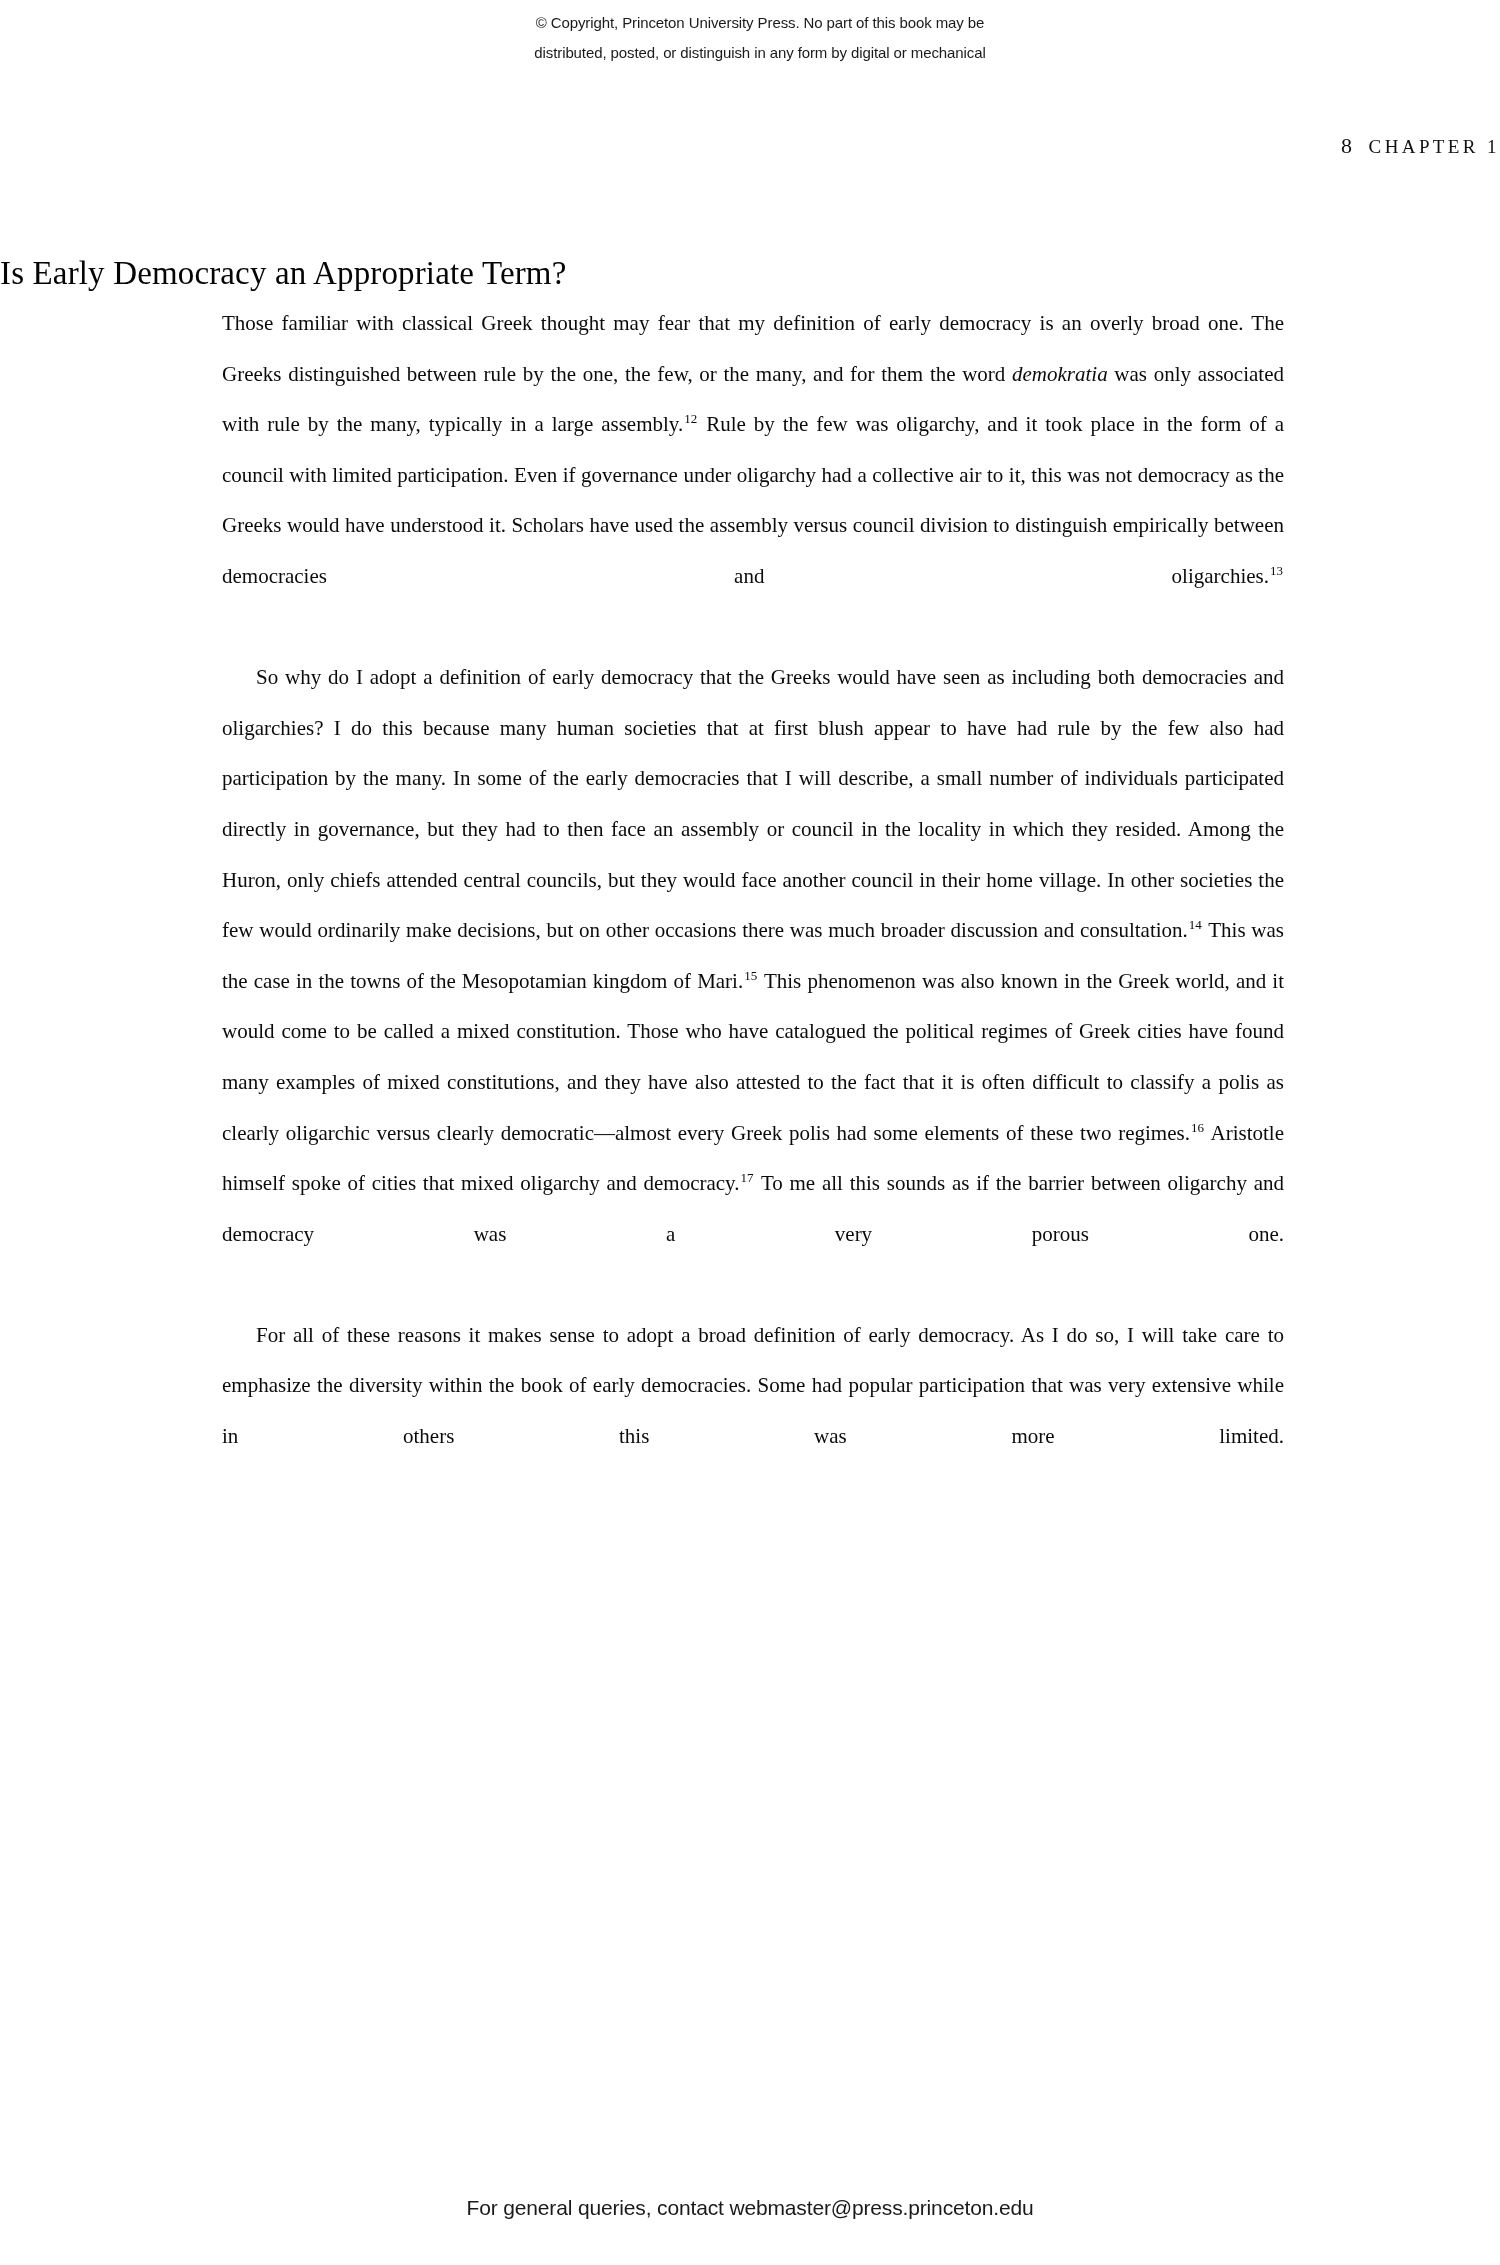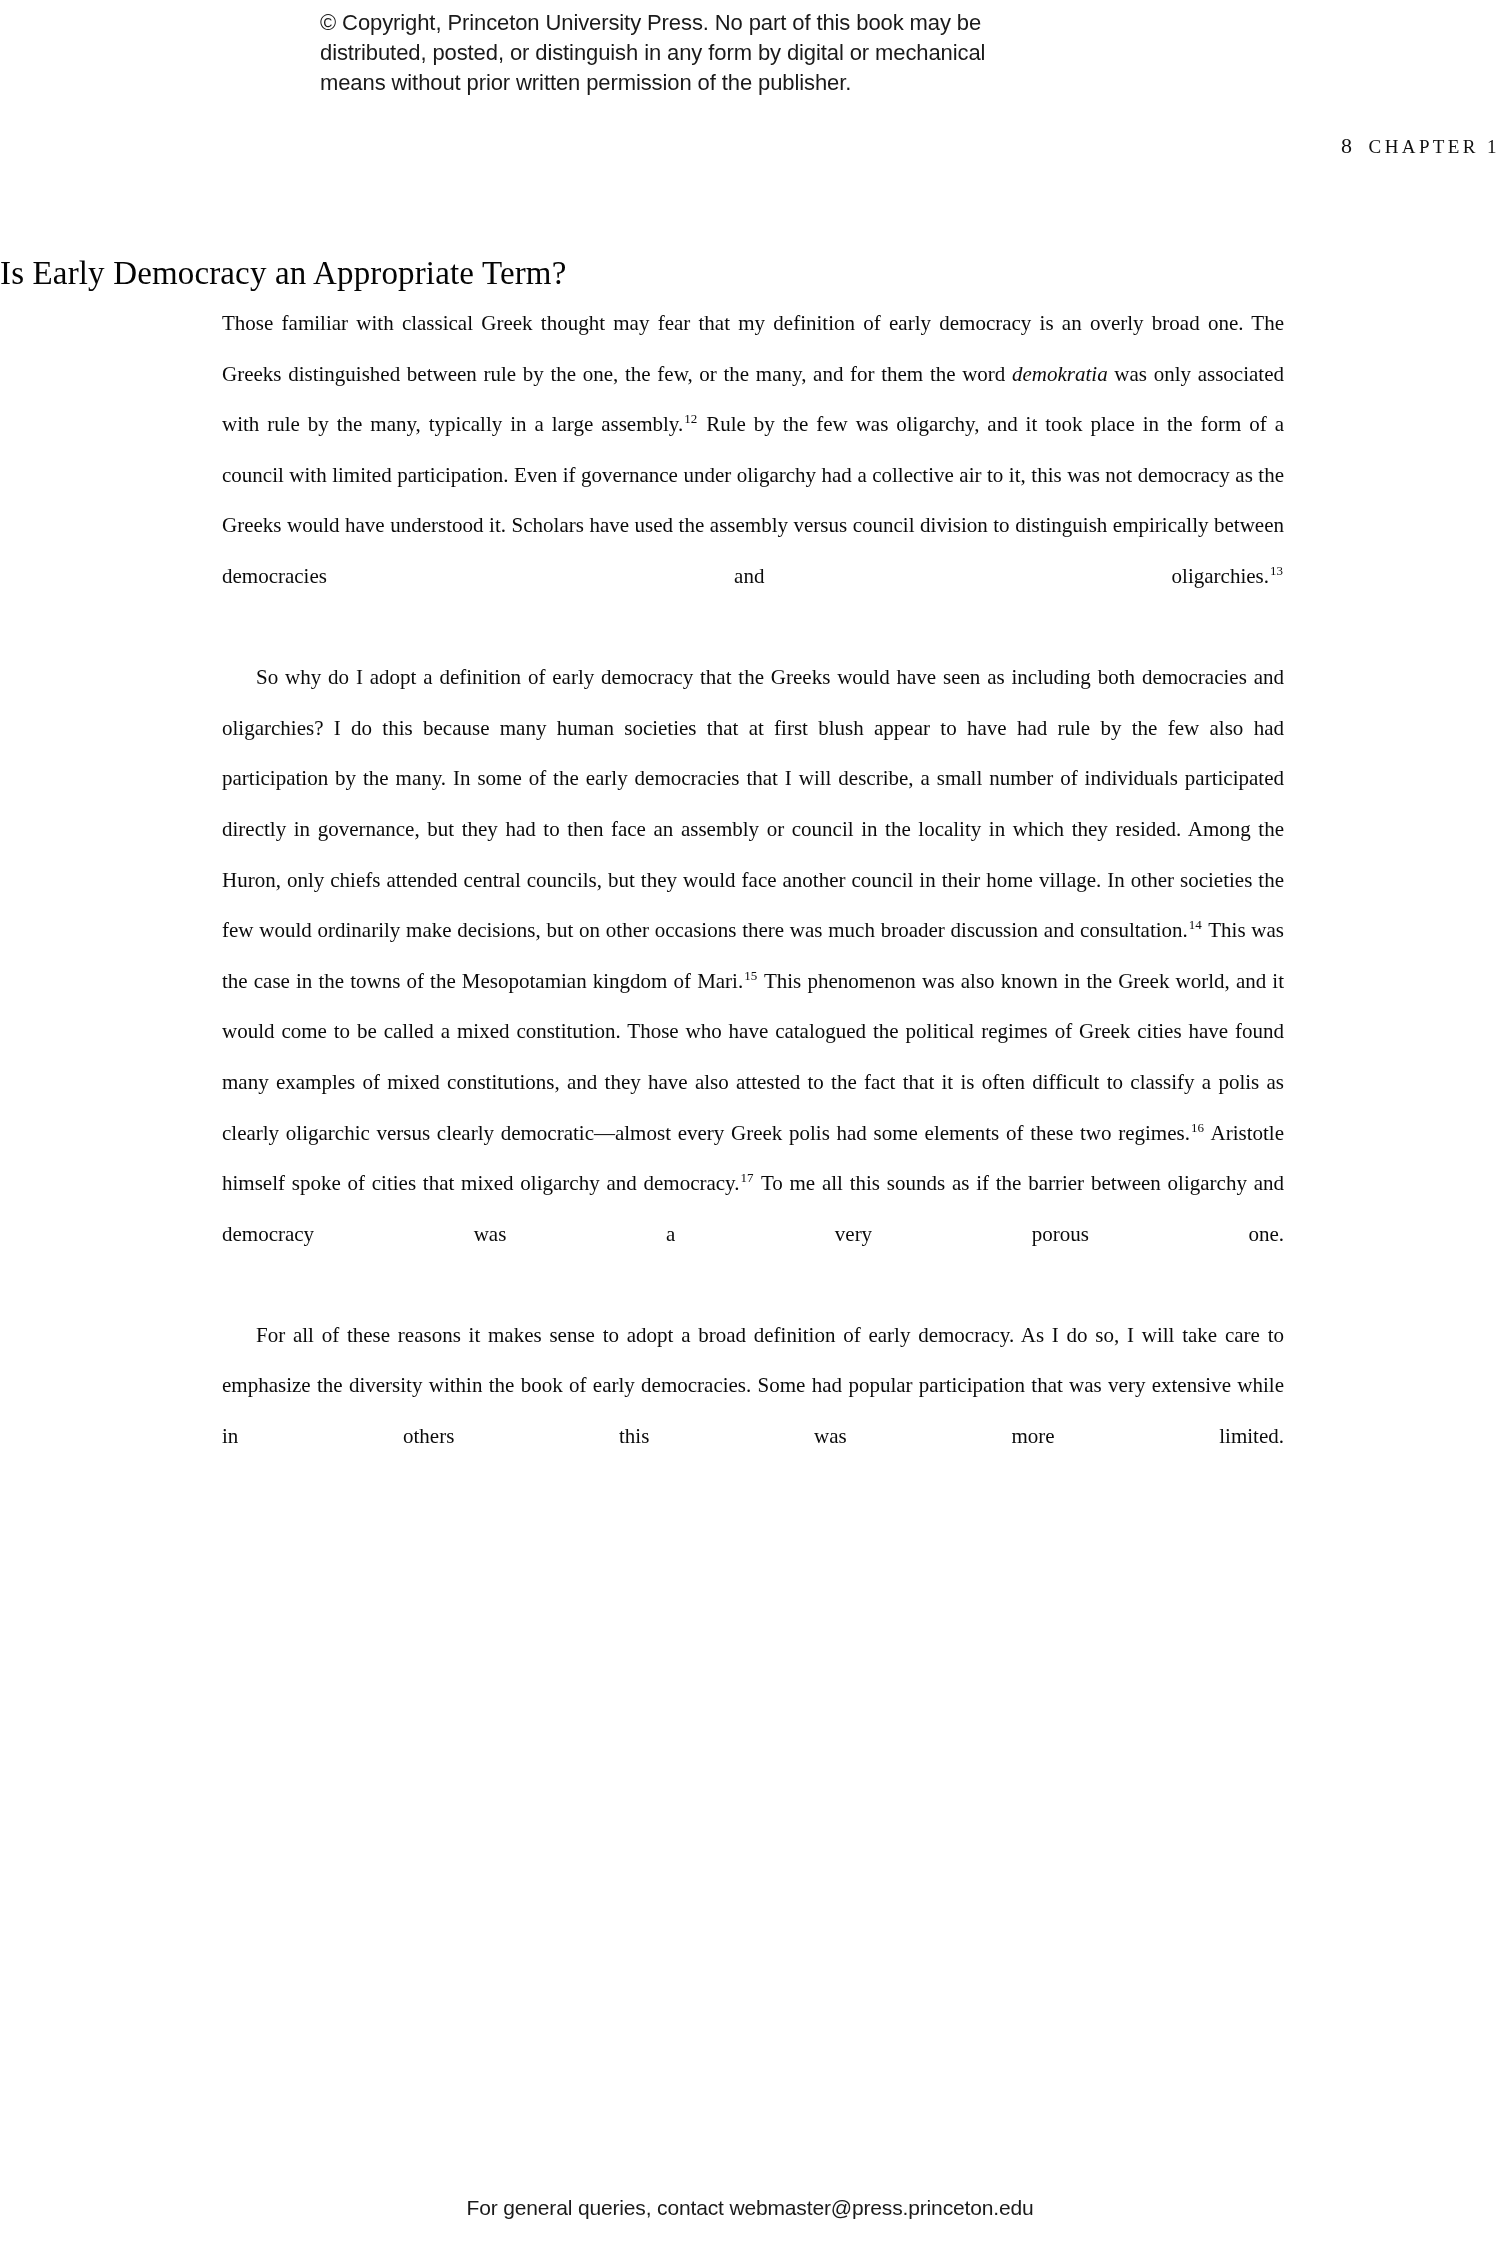--- a/index.html
+++ b/index.html
@@ -17,24 +17,24 @@
     color: #000000;
   }
 
   
   .copyright {
     position: absolute;
     left: 320px;
     top: 8px;
     width: 880px;
     font-family: "Liberation Sans", "DejaVu Sans", sans-serif;
-    font-size: 22px;
+    font-size: 15px;
     line-height: 30px;
     color: #1a1a1a;
-    text-align: left;
+    text-align: center;
     letter-spacing: -0.1px;
   }
   .copyright .cline { display: block; white-space: nowrap; }
 
   
   .running-head {
     position: absolute;
     left: 0;
     top: 133px;
     width: 1500px;
@@ -116,21 +116,20 @@
   }
 </style>
 </head>
 <body>
 
 <div class="page">
 
   <div class="copyright">
     <span class="cline">© Copyright, Princeton University Press. No part of this book may be</span>
     <span class="cline">distributed, posted, or distinguish in any form by digital or mechanical</span>
-    <span class="cline">means without prior written permission of the publisher.</span>
   </div>
 
   <div class="running-head">
     <span class="folio">8</span><span class="chaptitle">CHAPTER 1</span>
   </div>
 
   <h2 class="section-heading">Is Early Democracy an Appropriate Term?</h2>
 
   <div class="body-text" id="body-text">
       <p>Those familiar with classical Greek thought may fear that my definition of early democracy is an overly broad one. The Greeks distinguished between rule by the one, the few, or the many, and for them the word <i class="italic">demokratia</i> was only associated with rule by the many, typically in a large assembly.<sup class="fn">12</sup> Rule by the few was oligarchy, and it took place in the form of a council with limited participation. Even if governance under oligarchy had a collective air to it, this was not democracy as the Greeks would have understood it. Scholars have used the assembly versus council division to distinguish empirically between democracies and oligarchies.<sup class="fn">13</sup></p>

